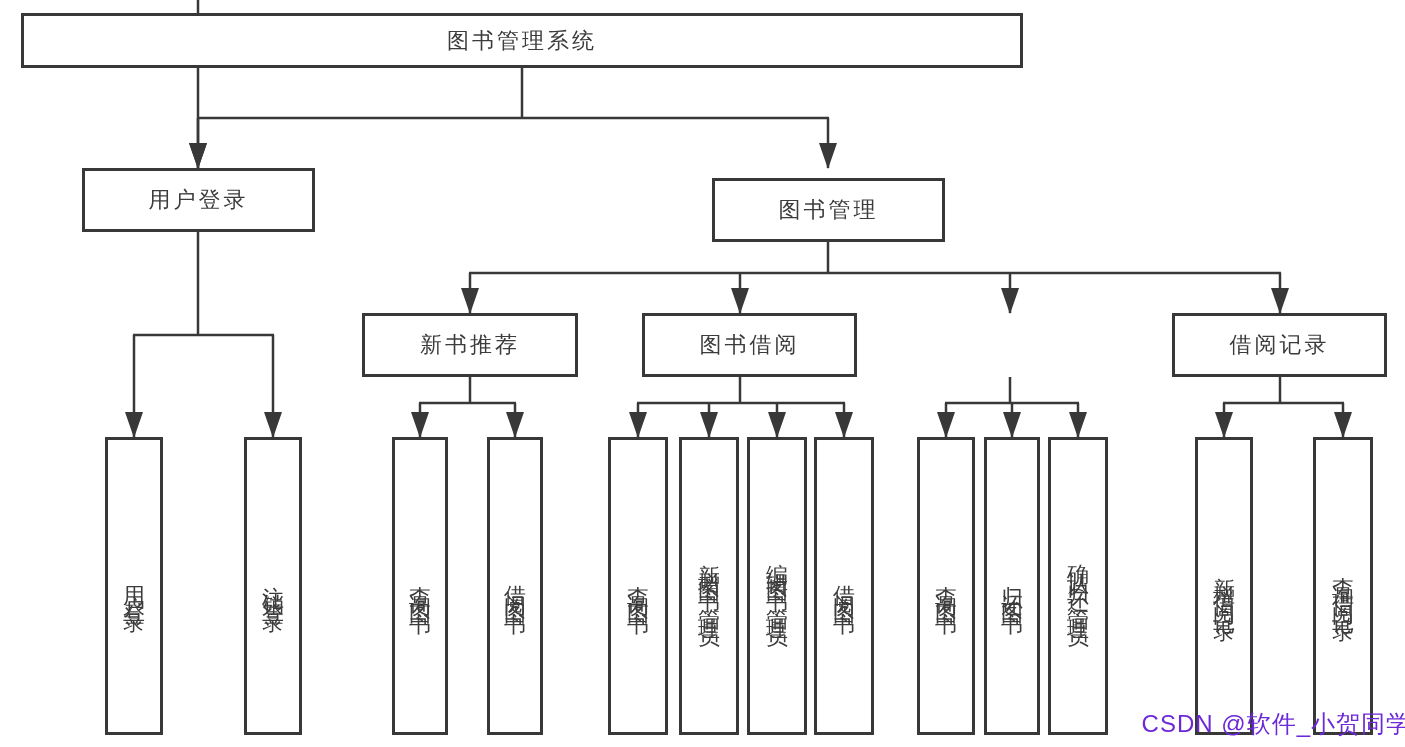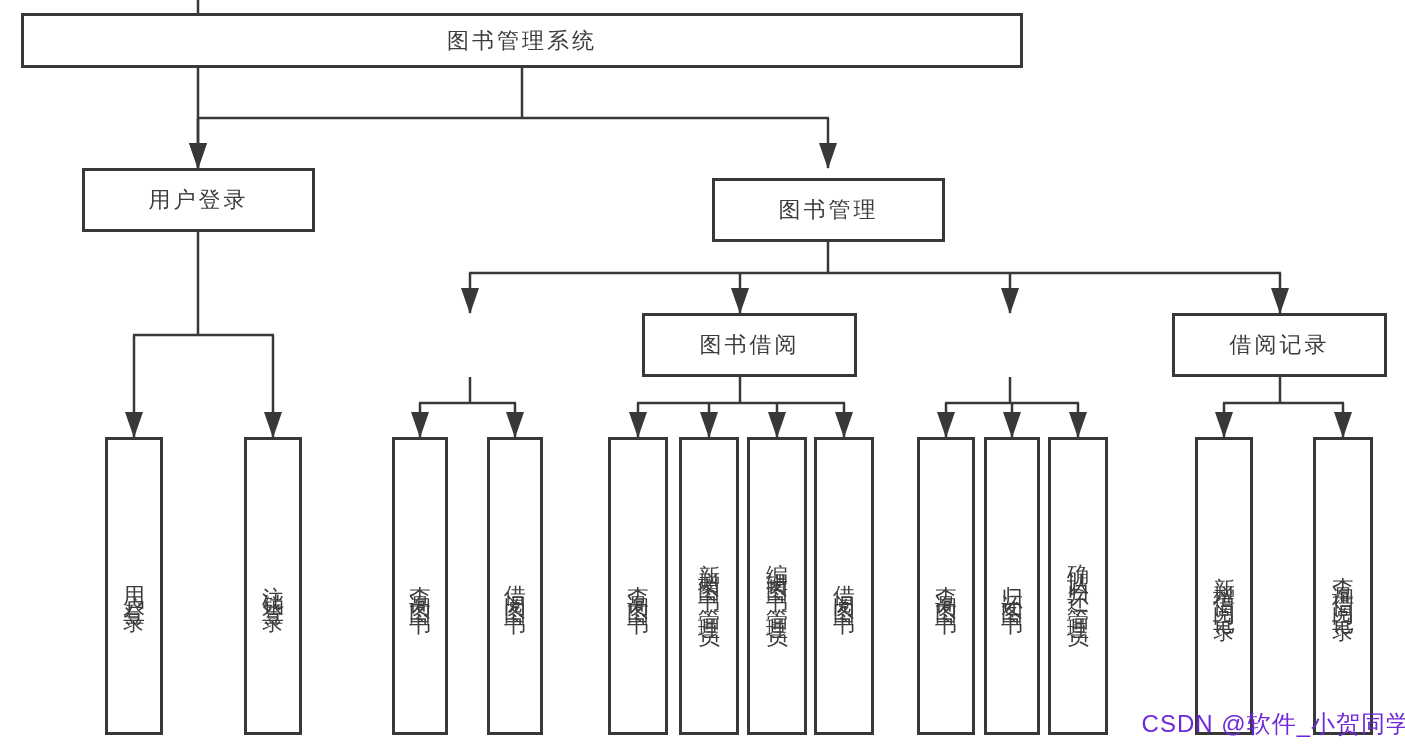--- a/index.html
+++ b/index.html
@@ -121,20 +121,23 @@
     <span class="lbl">图书管理系统</span>
   </div>
 
   <div class="box" style="left:82px; top:168px; width:233px; height:64px;">
     <span class="lbl">用户登录</span>
   </div>
   <div class="box" style="left:712px; top:178px; width:233px; height:64px;">
     <span class="lbl">图书管理</span>
   </div>
 
+  <div class="box" style="left:362px; top:313px; width:216px; height:64px;">
+    <span class="lbl">新书推荐</span>
+  </div>
   <div class="box" style="left:642px; top:313px; width:215px; height:64px;">
     <span class="lbl">图书借阅</span>
   </div>
   <div class="box" style="left:1172px; top:313px; width:215px; height:64px;">
     <span class="lbl">借阅记录</span>
   </div>
 
   <div class="box vbox" style="left:105px; top:437px; width:58px; height:298px;">
     <span class="lbl">用户登录</span>
   </div>

